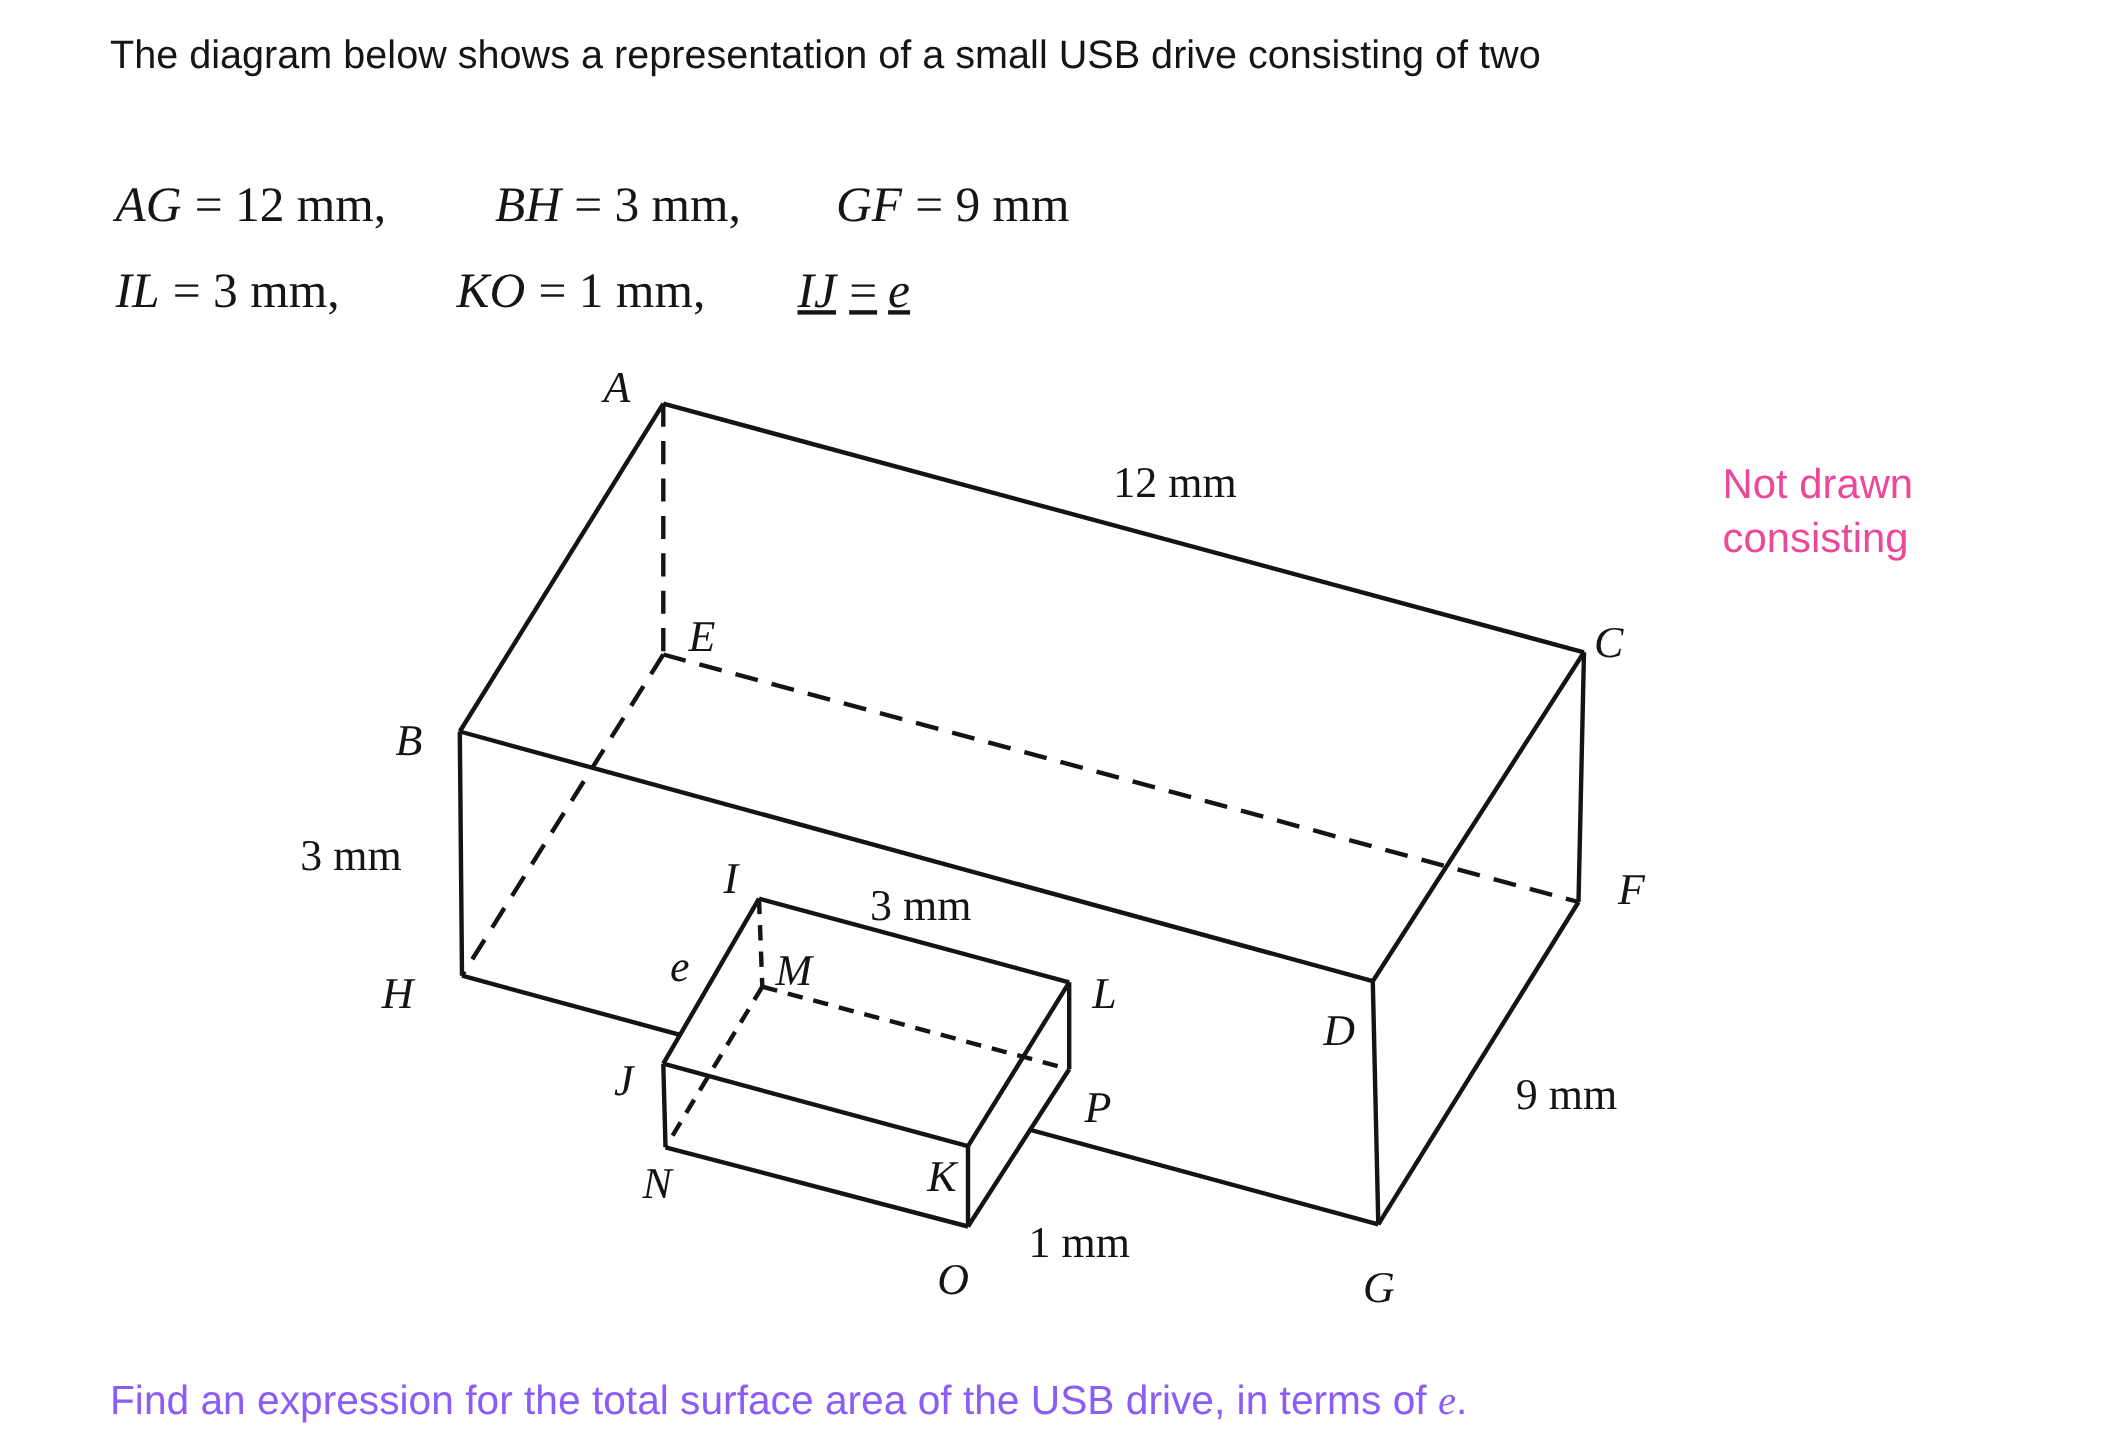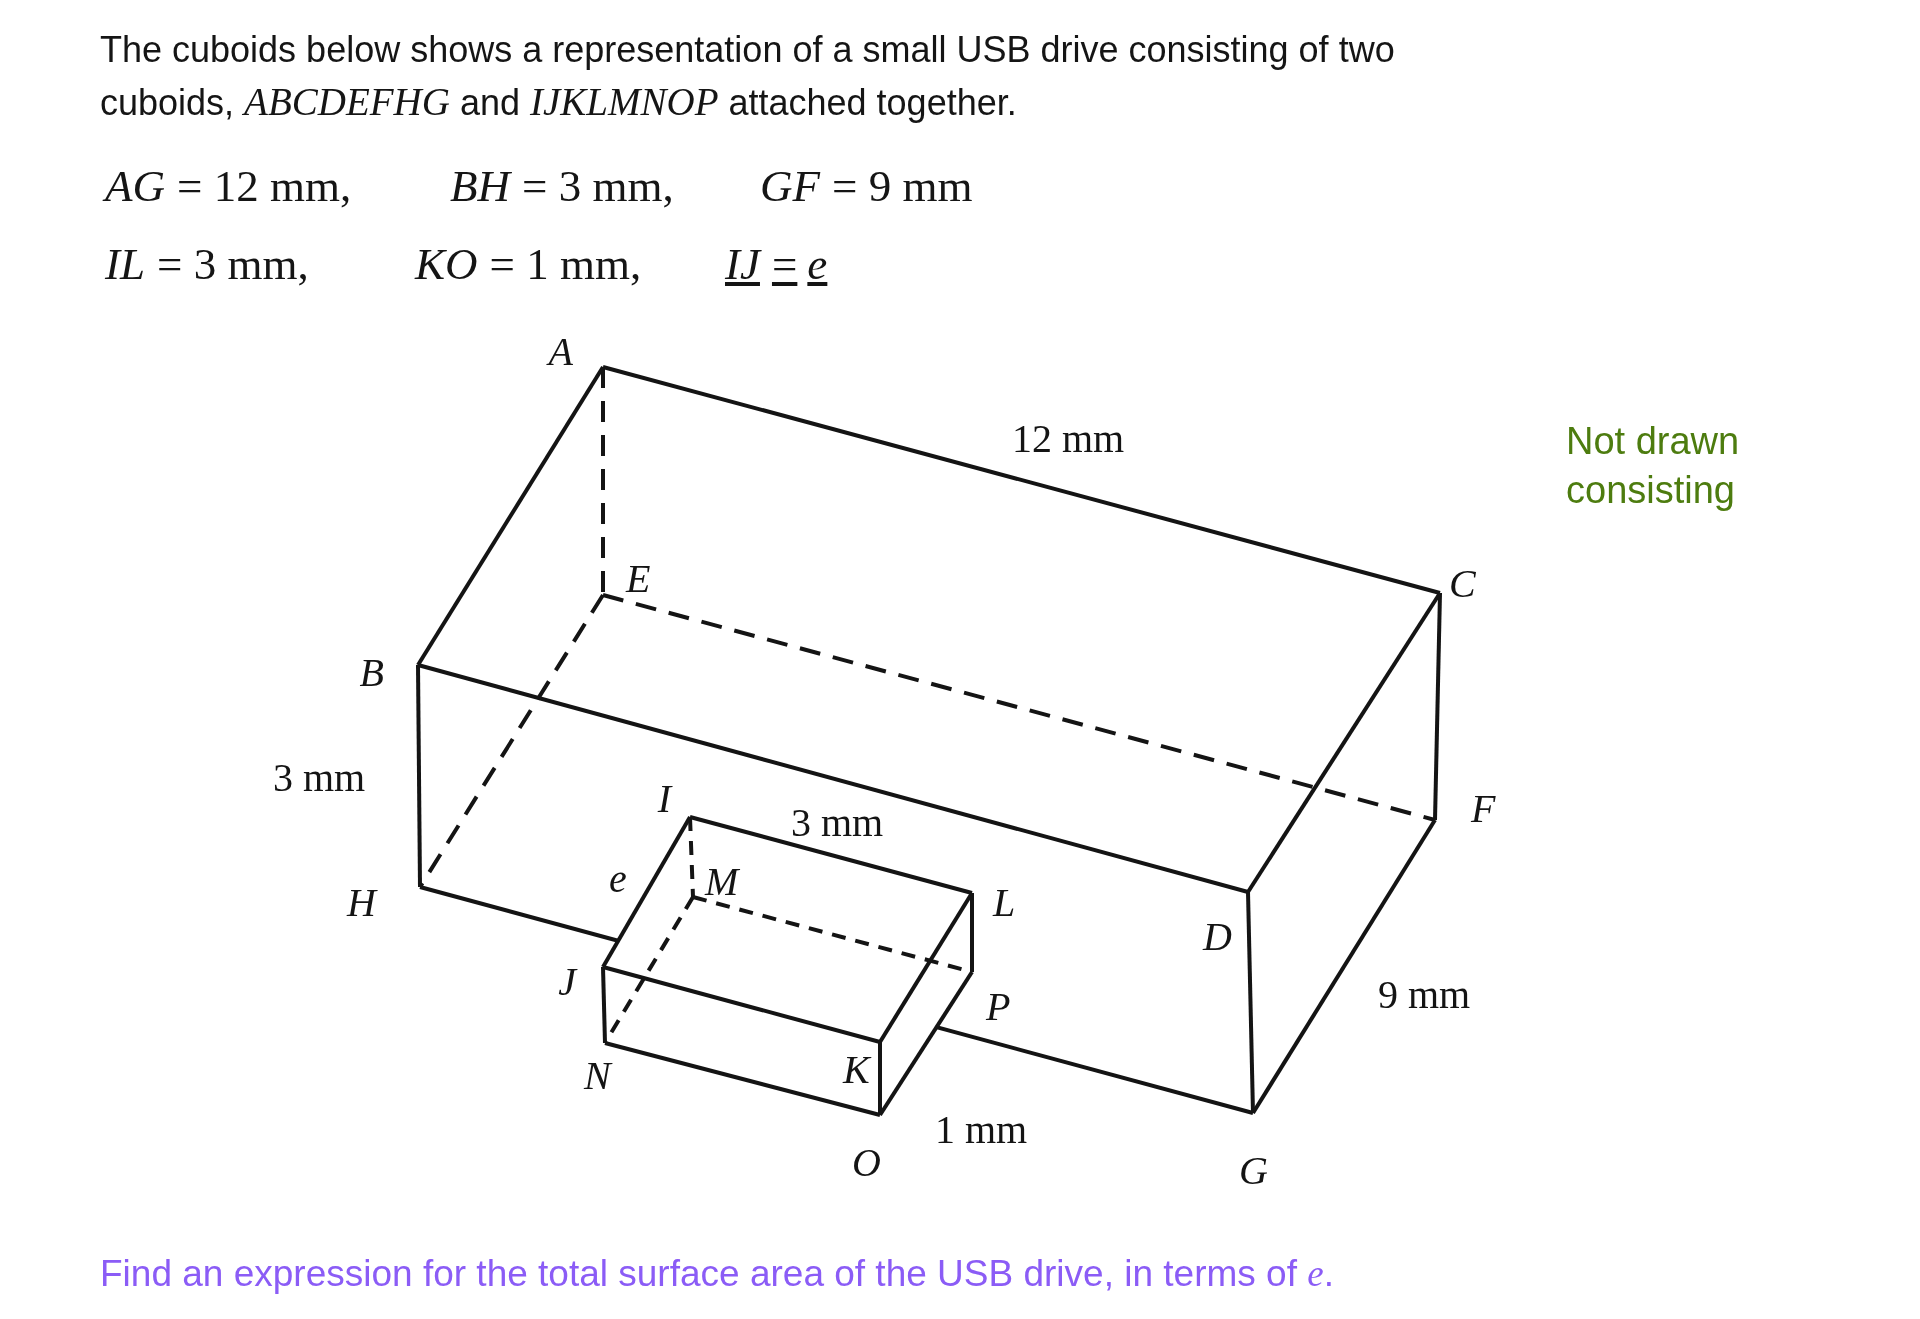--- a/index.html
+++ b/index.html
@@ -6,39 +6,38 @@
   #page{position:relative;width:1920px;height:1319px;background:#ffffff;overflow:hidden;
         font-family:"Liberation Sans",sans-serif;color:#111;}
   .nowrap{white-space:nowrap;}
   .intro{position:absolute;left:100px;top:24px;font-size:36px;line-height:52px;color:#151515;}
   .mathvar{font-family:"Liberation Serif",serif;font-style:italic;font-size:39px;}
   .given-row{position:absolute;font-family:"Liberation Serif",serif;font-size:45px;color:#151515;}
   .given-eq{position:absolute;white-space:nowrap;}
   .given-eq .var{font-style:italic;}
   .given-eq .val{margin-left:12px;}
   .given-eq .evar{font-style:italic;margin-left:10px;}
-  .note{position:absolute;left:1566px;top:417px;font-size:38px;line-height:49px;color:#4d7c0f;}
+  .note{position:absolute;left:1566px;top:417px;font-size:38px;line-height:49px;color:#ec4899;}
   .question{position:absolute;left:100px;top:1252px;font-size:37px;color:#8b5cf6;}
   svg#figure{position:absolute;left:0;top:0;}
   .edge{stroke:#141414;stroke-width:4;fill:none;}
   .edge.dash-big{stroke-dasharray:21 13;}
   .edge.dash-small{stroke-dasharray:14 10;}
   .mask{fill:#ffffff;stroke:none;}
   text.vl{font-family:"Liberation Serif",serif;font-style:italic;font-size:40px;fill:#141414;}
   text.dl{font-family:"Liberation Serif",serif;font-size:40px;fill:#141414;}
   text.dl-i{font-family:"Liberation Serif",serif;font-style:italic;font-size:40px;fill:#141414;}
 </style>
 </head>
 <body>
 
 <div id="page">
 
   <div class="intro">
-    <div class="nowrap">The cuboids below shows a representation of a small USB drive consisting of two</div>
-    <div class="nowrap"><span>cuboids, </span><span class="mathvar">ABCDEFHG</span><span> and </span><span class="mathvar">IJKLMNOP</span><span> attached together.</span></div>
+    <div class="nowrap">The diagram below shows a representation of a small USB drive consisting of two</div>
   </div>
 
   <div class="given-row" style="top:160px;left:0;width:1920px;height:60px;">
     <span class="given-eq" style="left:105px;"><span class="var">AG</span><span class="val">= 12 mm,</span></span>
     <span class="given-eq" style="left:450px;"><span class="var">BH</span><span class="val">= 3 mm,</span></span>
     <span class="given-eq" style="left:760px;"><span class="var">GF</span><span class="val">= 9 mm</span></span>
   </div>
 
   <div class="given-row" style="top:238px;left:0;width:1684px;height:60px;">
     <span class="given-eq" style="left:105px;"><span class="var">IL</span><span class="val">= 3 mm,</span></span>

